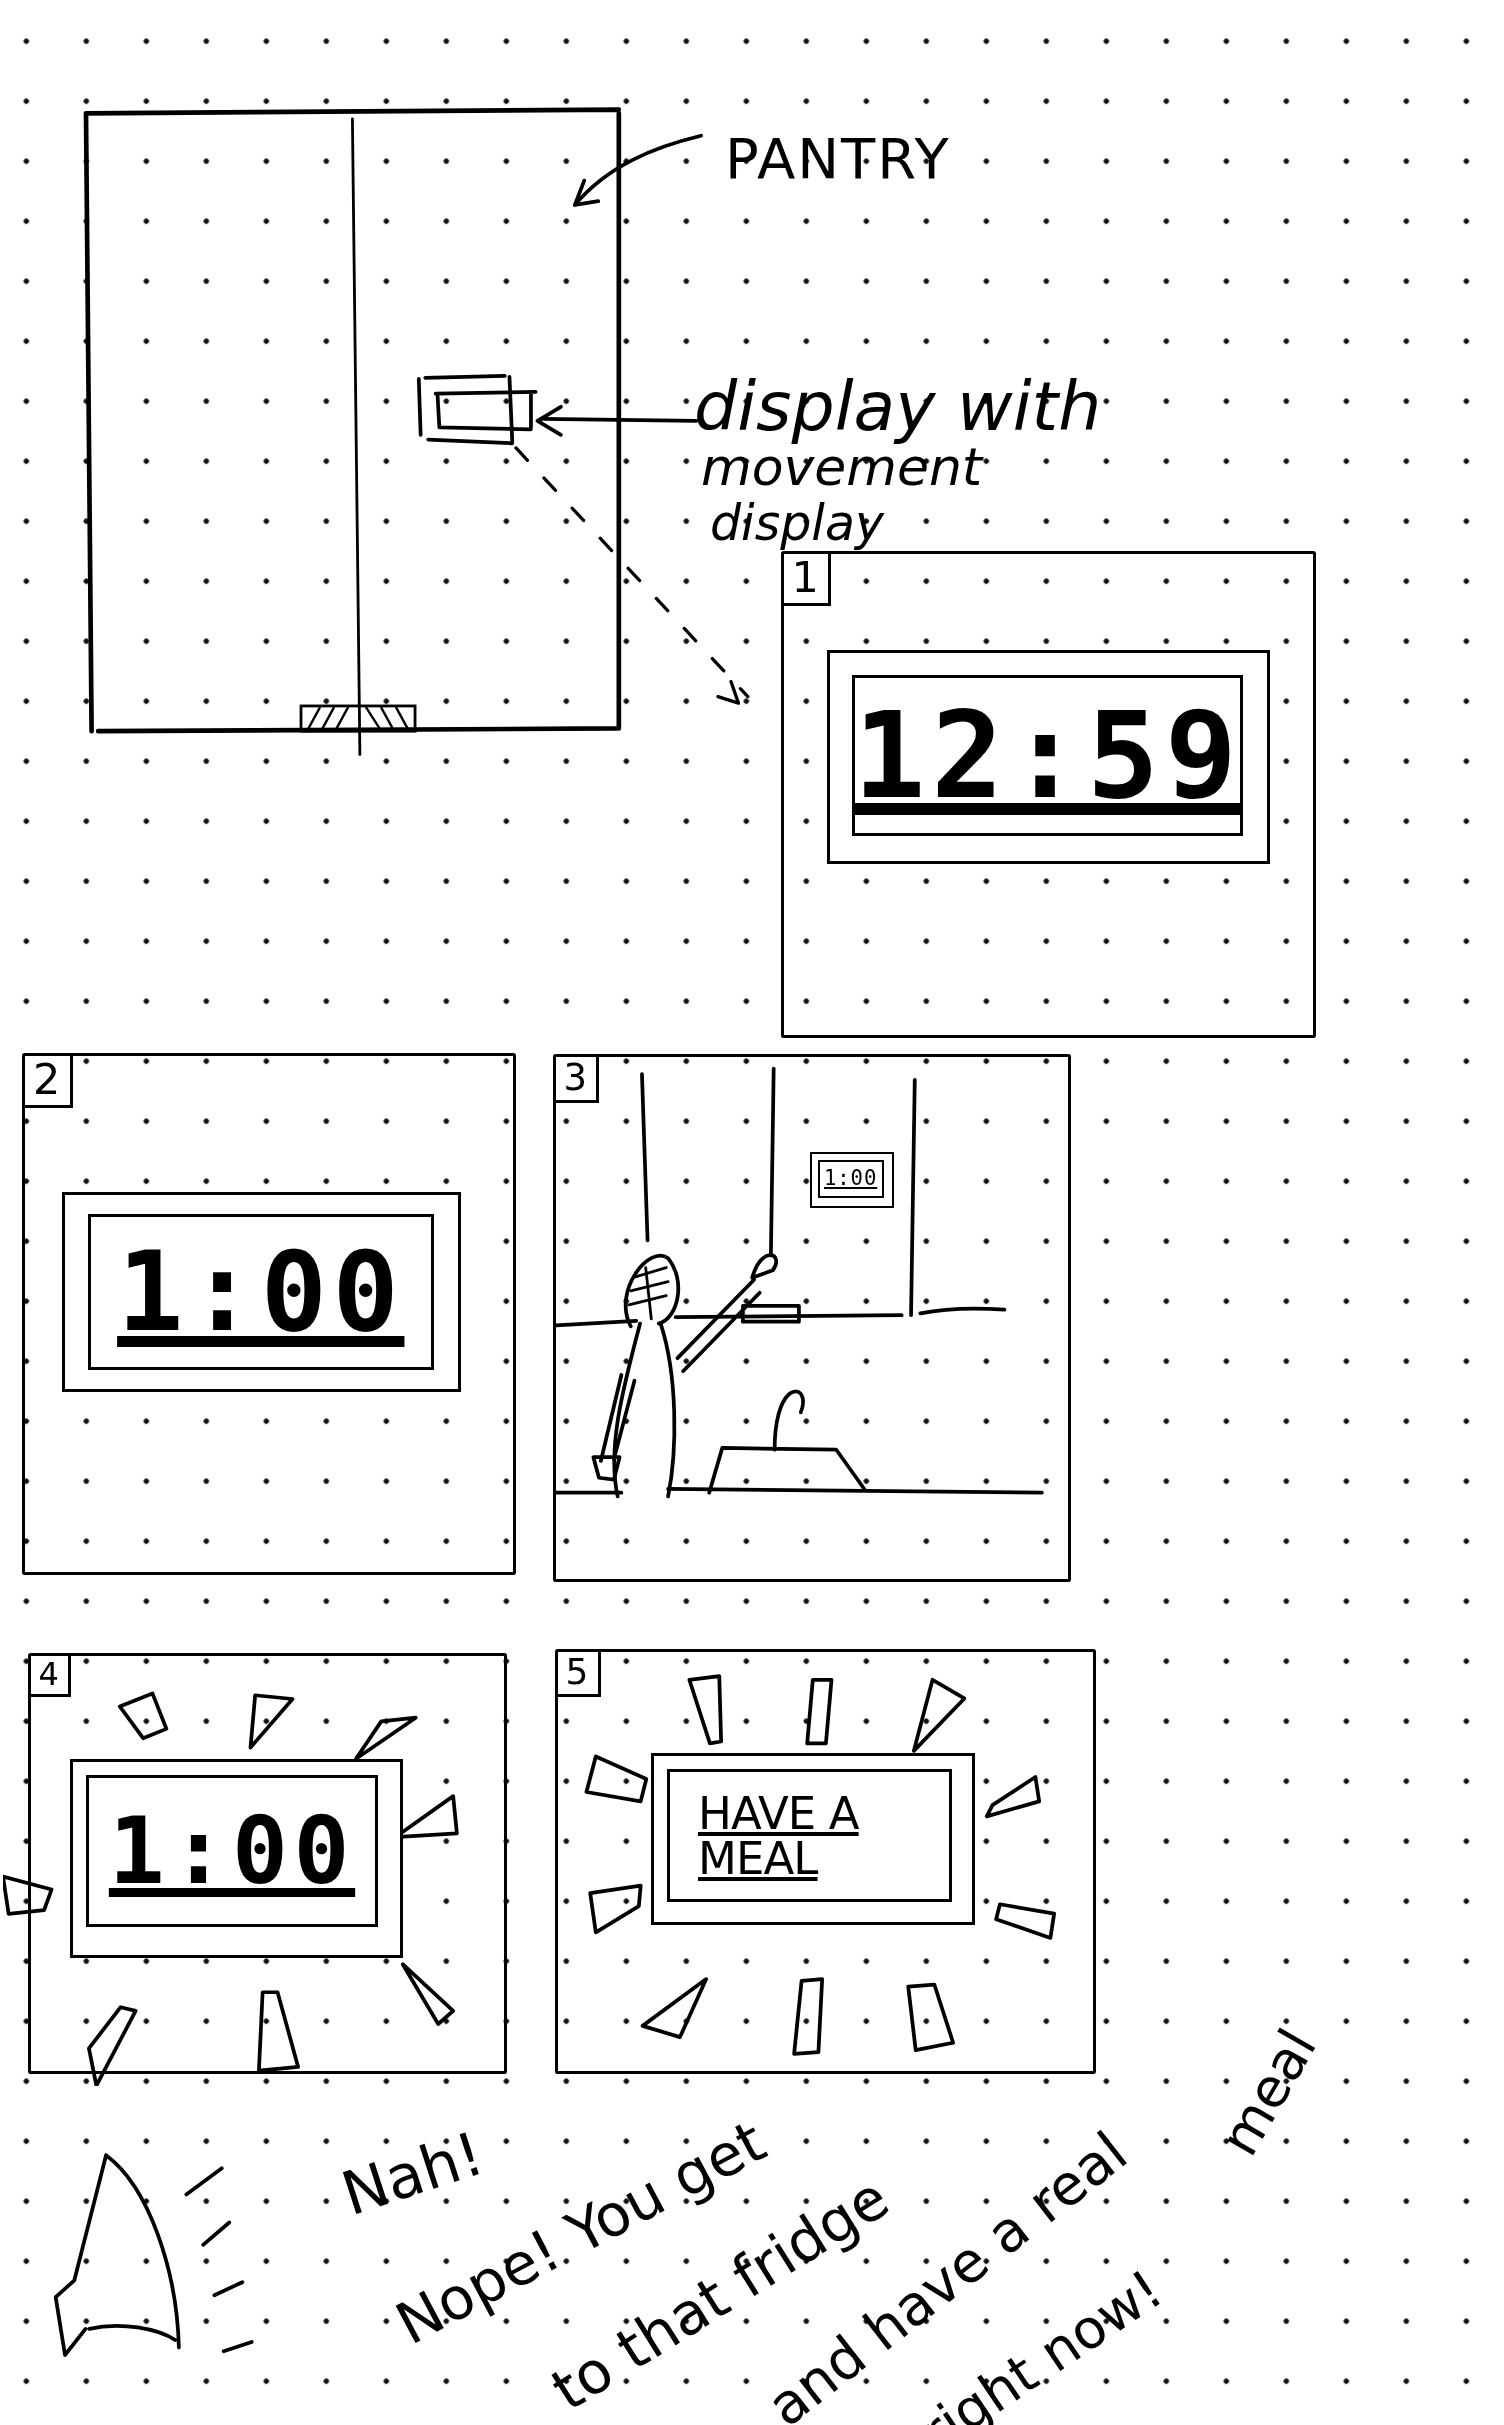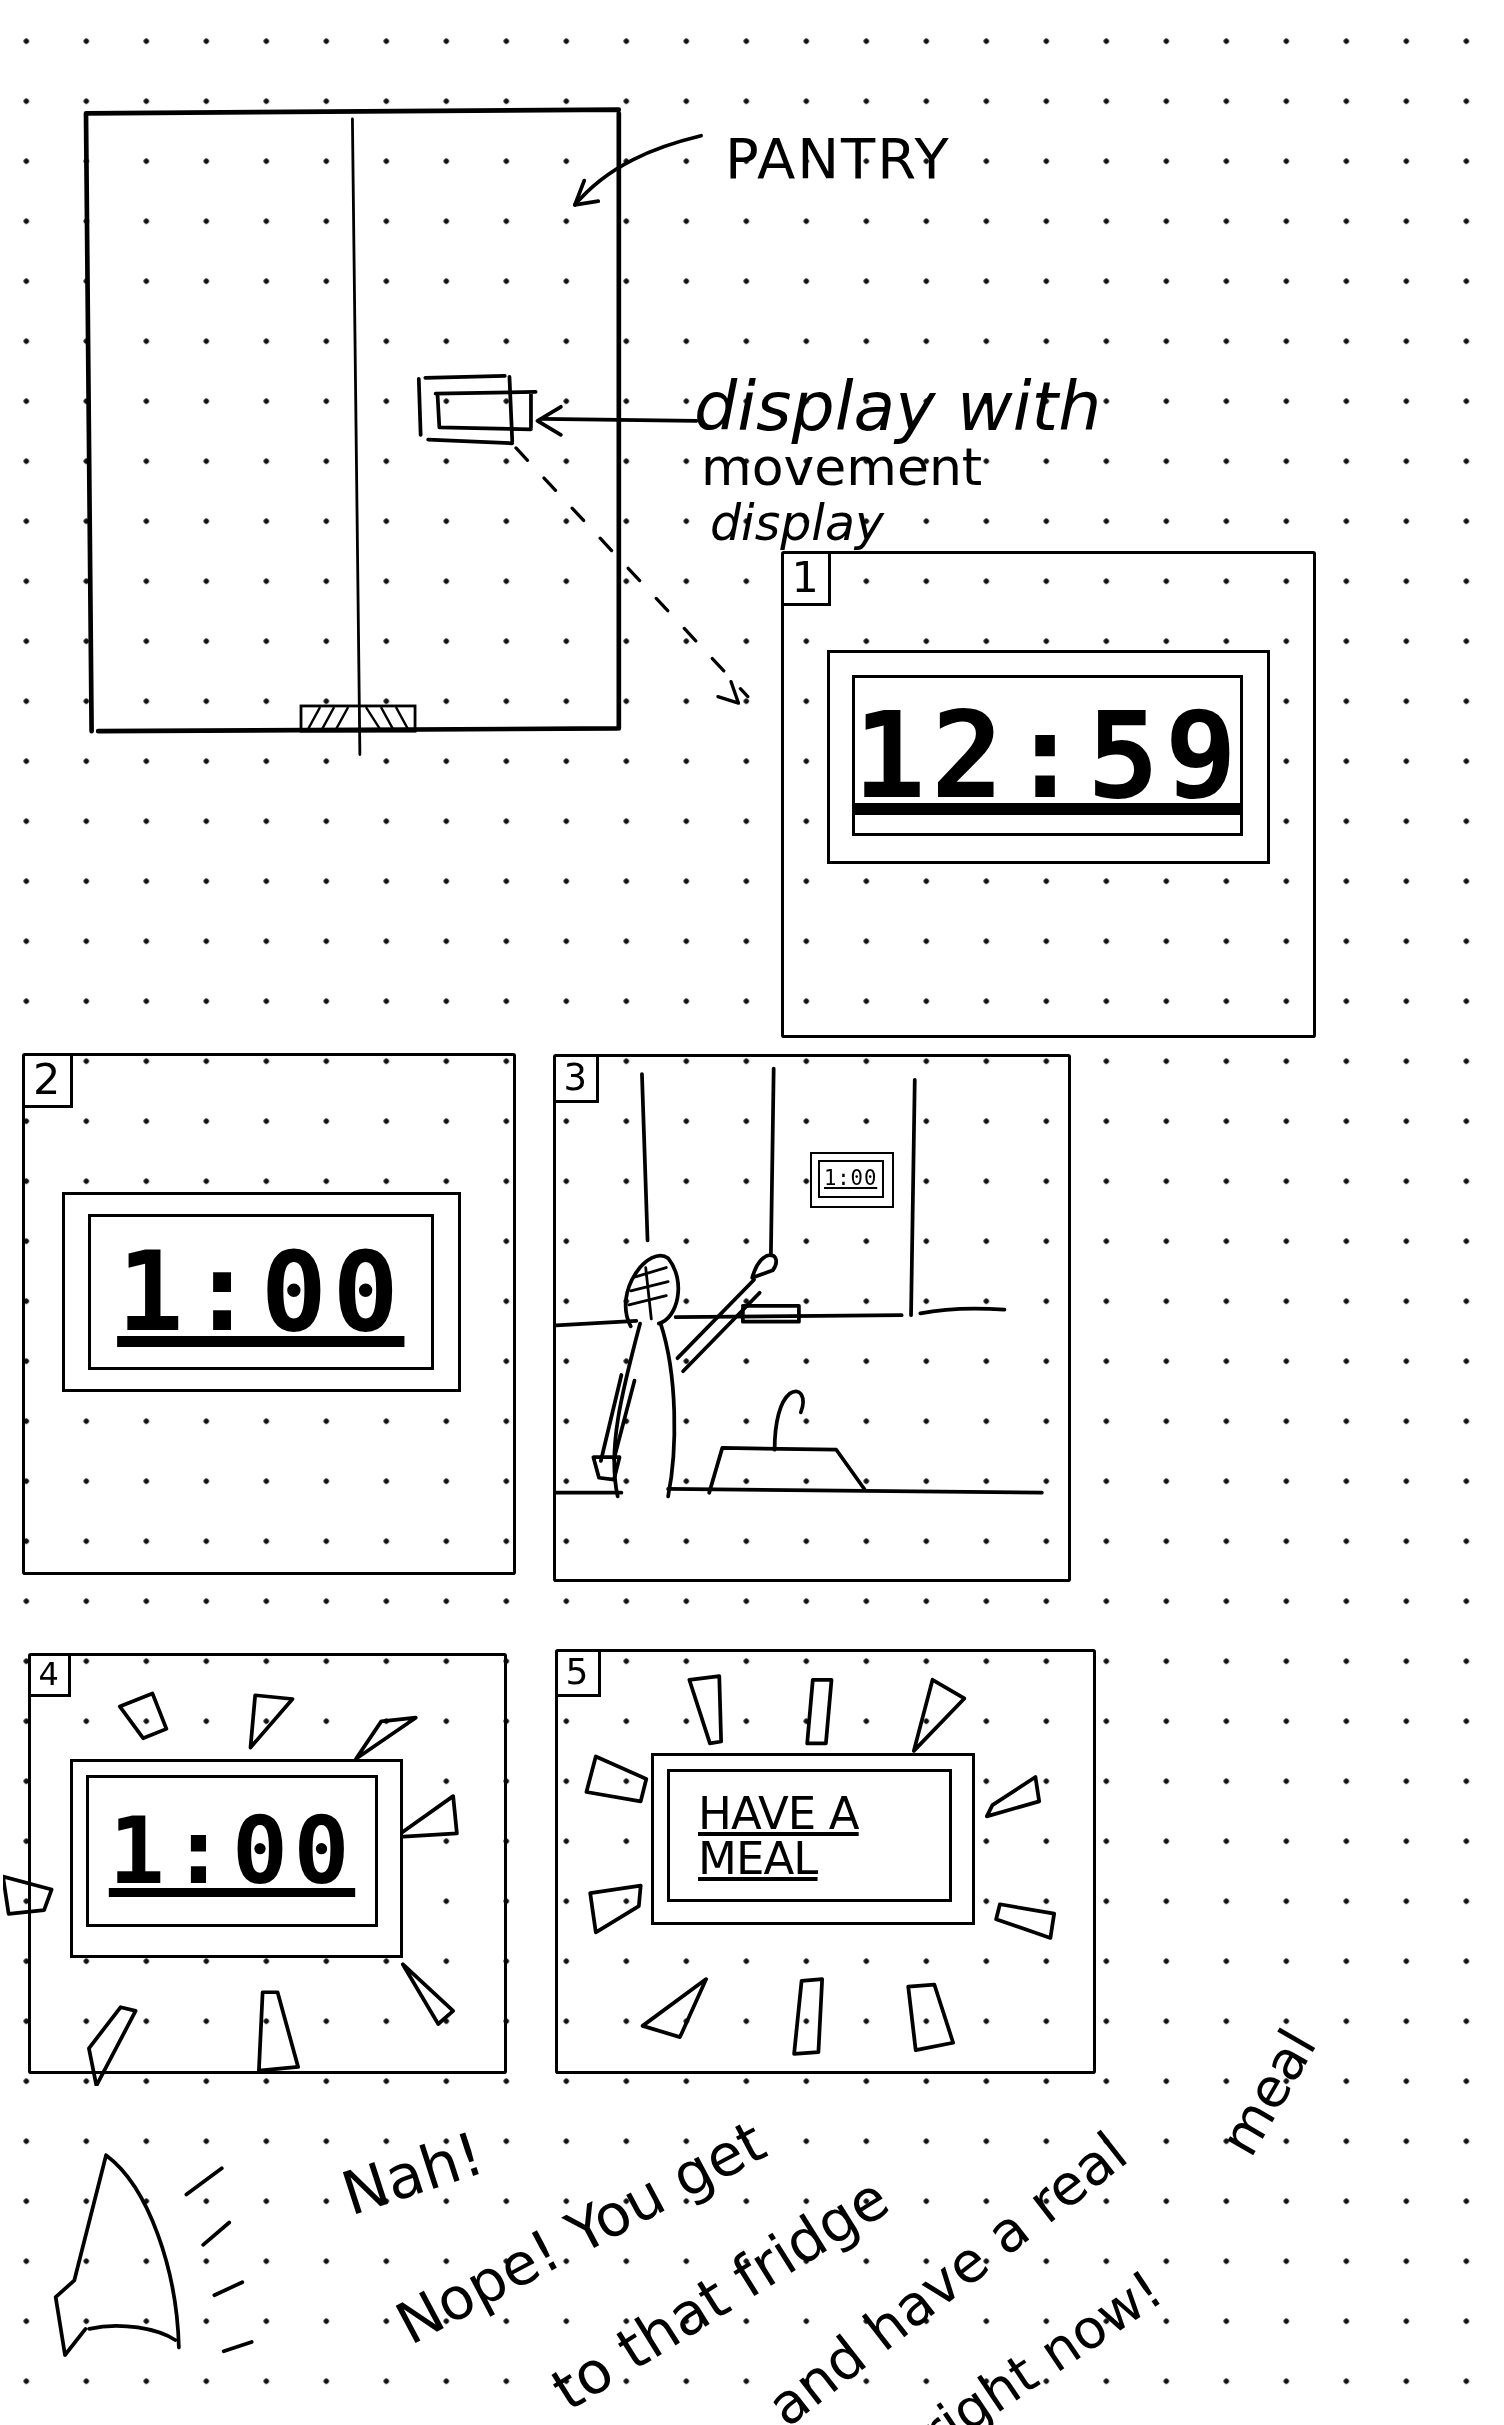--- a/index.html
+++ b/index.html
@@ -69,21 +69,21 @@
     <path class="ink" stroke-width="3.5" stroke-dasharray="18 26" d="M552,462 L800,728"></path>
     <path class="ink" stroke-width="3.5" d="M768,728 L790,735 M790,735 L782,712"></path>
 
     <path class="ink" stroke-width="4" d="M750,128 C700,140 650,160 615,202"></path>
     <path class="ink" stroke-width="4" d="M615,202 L625,176 M615,202 L640,198"></path>
   </svg>
 
   <div class="abs hand" style="left:725px;top:110px;font-size:56px;letter-spacing:1.9px;">PANTRY</div>
 
   <div class="abs hand" style="left:694px;top:351px;font-size:68px;font-style:italic;">display with</div>
-  <div class="abs hand" style="left:701px;top:421px;font-size:52px;">movement</div>
+  <div class="abs hand" style="left:701px;top:421px;font-size:52px;font-style:italic;">movement</div>
   <div class="abs hand" style="left:710px;top:479px;font-size:49px;font-style:italic;">display</div>
 </div>
 
 <div class="panel" style="left:781px;top:551px;width:529px;height:481px;">
   <div class="panel-num">1</div>
   <div class="display-outer" style="left:43px;top:96px;width:437px;height:208px;">
     <div class="display-inner" style="left:22.4px;top:22.4px;width:385px;height:155px;">
       <span class="digits" style="font-size:120px;">12:59</span>
     </div>
   </div>

